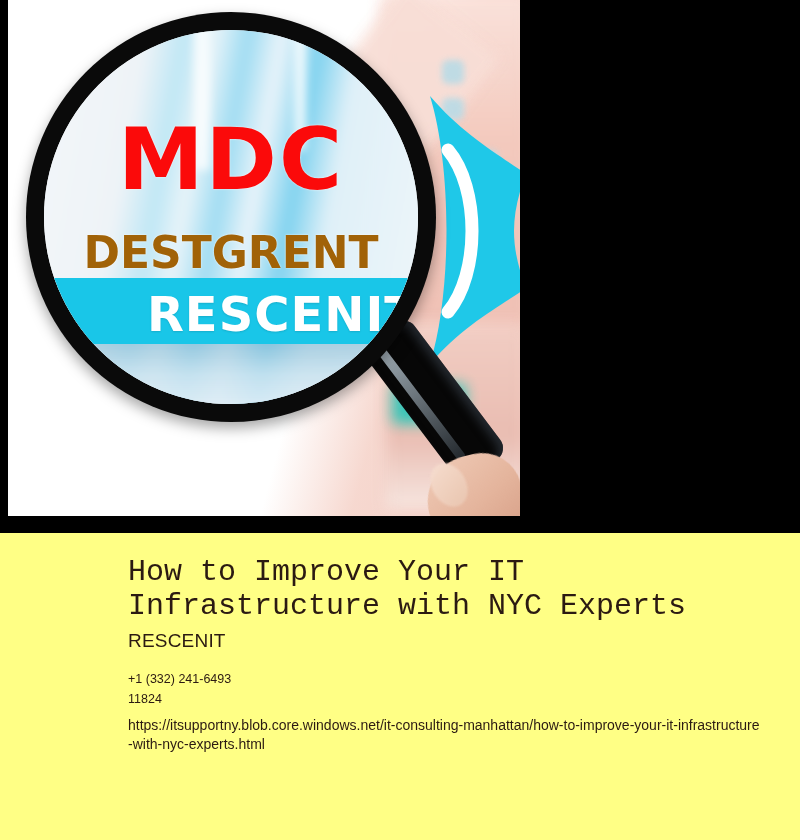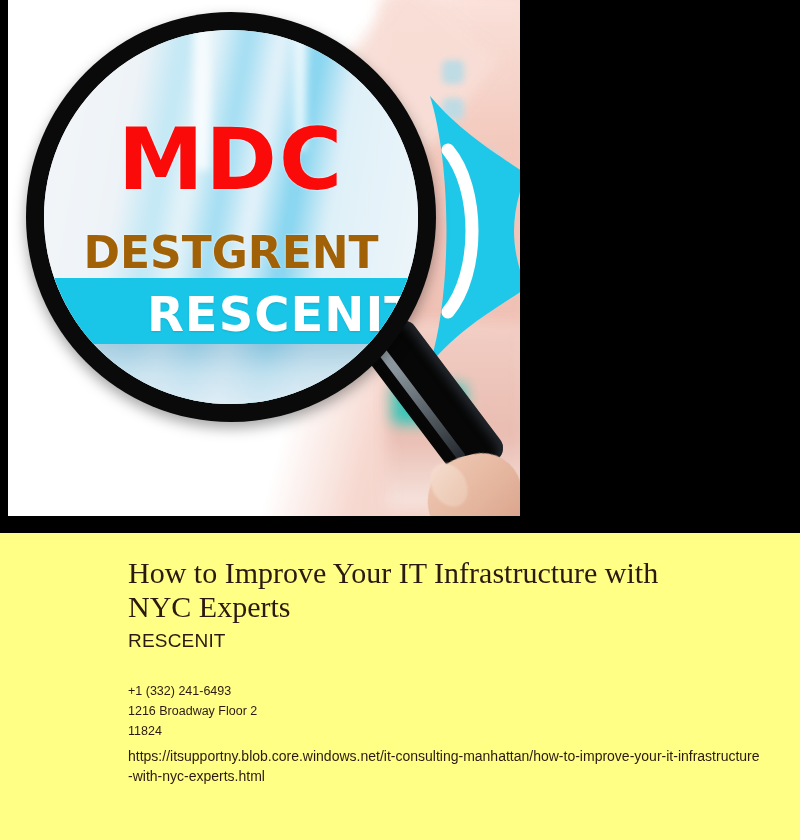--- a/index.html
+++ b/index.html
@@ -240,38 +240,38 @@
     height: 307px;
     background: #ffff85;
   }
   .panel-inner {
     position: absolute;
     left: 128px;
     top: 23px;
     right: 40px;
   }
   .headline {
-    font-family: Liberation Serif, serif;
+    font-family: Liberation Mono, monospace;
     font-weight: 400;
     font-size: 30px;
     line-height: 1.12;
     color: #2b1a12;
     margin: 0;
     max-width: 560px;
   }
   .brand {
     font-family: "Liberation Sans", sans-serif;
     font-weight: 400;
     font-size: 19px;
     color: #2b1a12;
     margin: 7px 0 0 0;
     letter-spacing: .2px;
   }
   .contact {
-    margin-top: 30px;
+    margin-top: 18px;
   }
   .contact-line {
     font-family: "Liberation Sans", sans-serif;
     font-size: 12.5px;
     line-height: 1.58;
     color: #2b1a12;
   }
   .url {
     margin-top: 6px;
     font-family: "Liberation Sans", sans-serif;
@@ -333,21 +333,20 @@
 
   <div class="panel">
     <div class="panel-inner">
 
       <h1 class="headline">How to Improve Your IT Infrastructure with NYC Experts</h1>
 
       <p class="brand">RESCENIT</p>
 
       <div class="contact">
         <div class="contact-line">+1 (332) 241-6493</div>
-        <div class="contact-line">1216 Broadway Floor 2</div>
         <div class="contact-line">11824</div>
       </div>
 
       <div class="url">https://itsupportny.blob.core.windows.net/it-consulting-manhattan/how-to-improve-your-it-infrastructure-with-nyc-experts.html</div>
     </div>
   </div>
 
 </div>
 
 </body></html>

